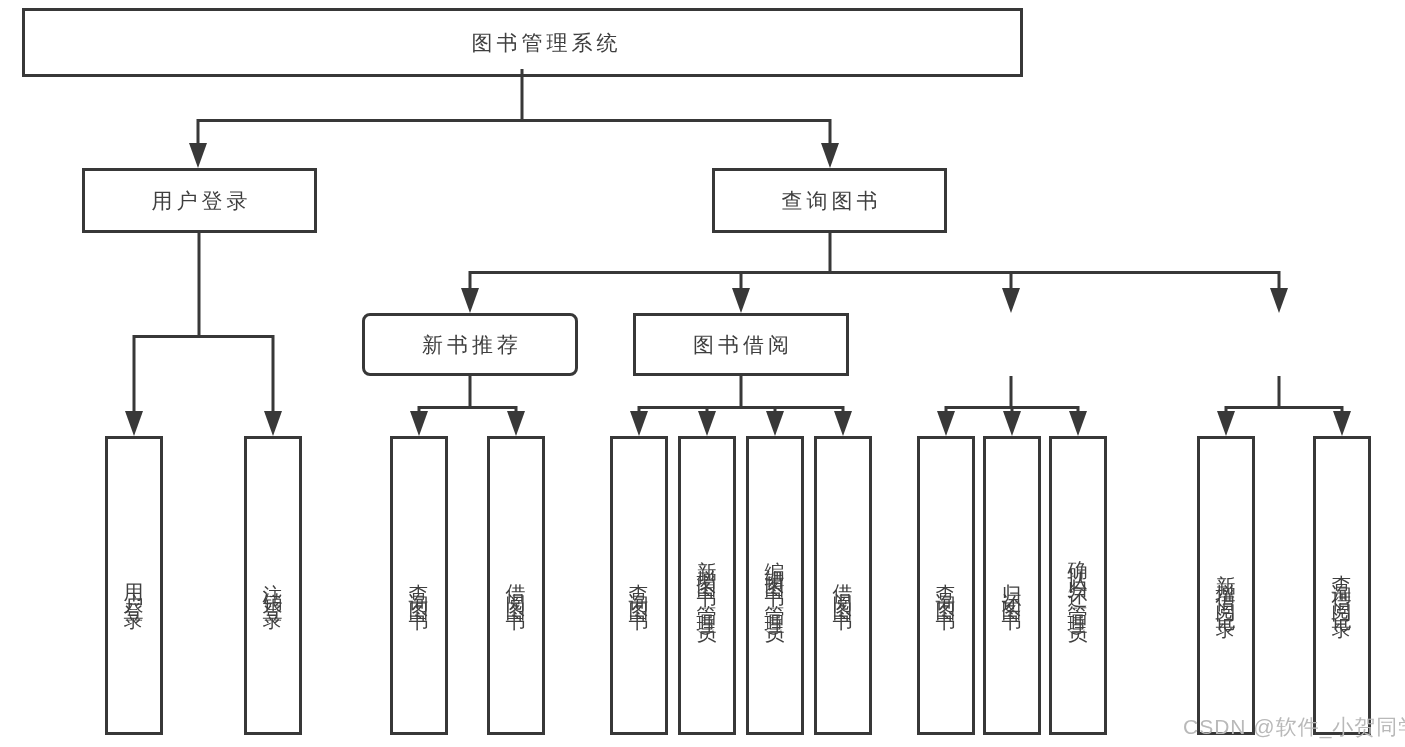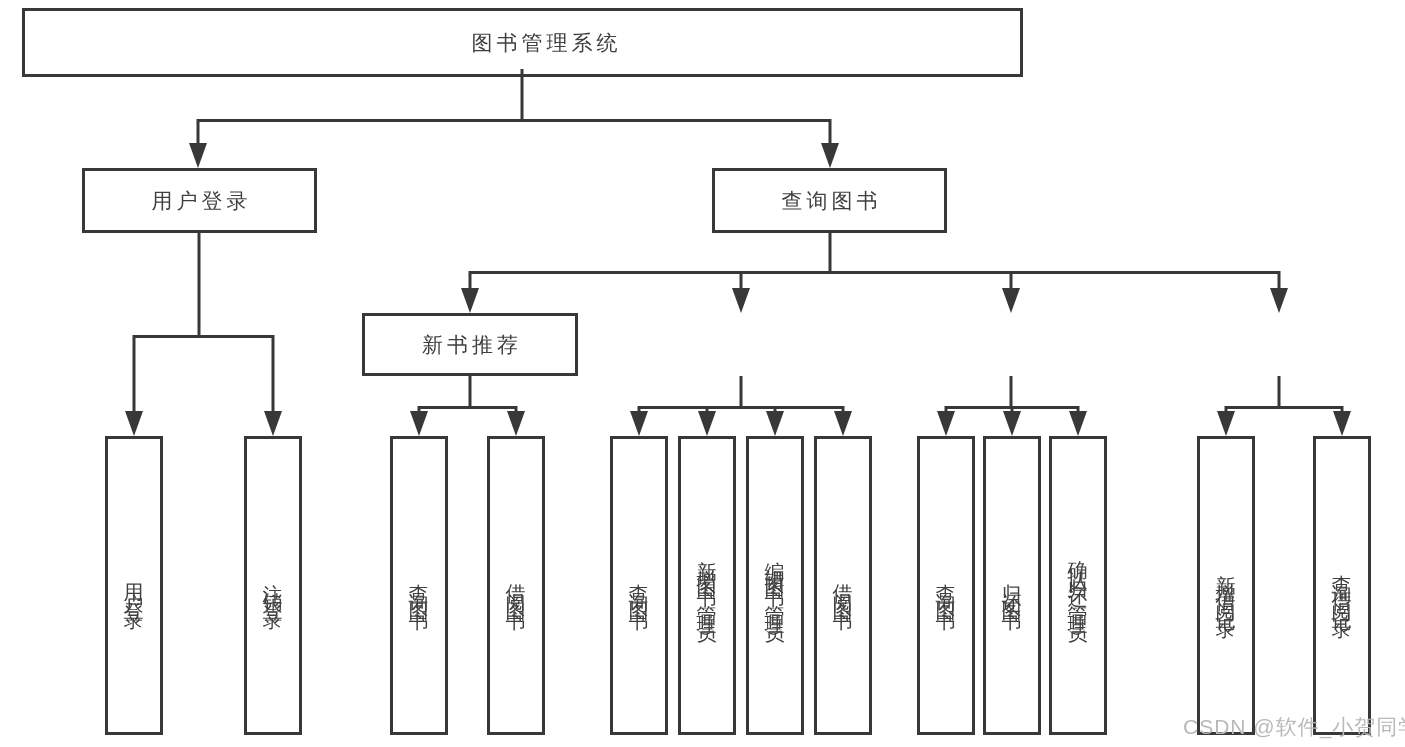--- a/index.html
+++ b/index.html
@@ -73,21 +73,22 @@
   <div class="hl" style="left:470px; top:271px; width:810px;"></div>
   <div class="vl" style="left:470px; top:271px; height:18px;"></div>
   <div class="arr" style="left:470px; top:288px;"></div>
   <div class="vl" style="left:741px; top:271px; height:18px;"></div>
   <div class="arr" style="left:741px; top:288px;"></div>
   <div class="vl" style="left:1011px; top:271px; height:18px;"></div>
   <div class="arr" style="left:1011px; top:288px;"></div>
   <div class="vl" style="left:1279px; top:271px; height:18px;"></div>
   <div class="arr" style="left:1279px; top:288px;"></div>
 
-  <div class="box h-box" style="left:362px; top:313px; width:216px; height:63px;">新书推荐</div>
+  <div class="box h-box" style="left:362px; top:313px; width:216px; height:63px;border-radius:8px;">新书推荐</div>
+  <div class="box h-box" style="left:633px; top:313px; width:216px; height:63px;">图书借阅</div>
 
   <div class="vl" style="left:470px; top:376px; height:31px;"></div>
   <div class="hl" style="left:418px; top:406px; width:99px;"></div>
   <div class="vl" style="left:419px; top:406px; height:6px;"></div>
   <div class="arr" style="left:419px; top:411px;"></div>
   <div class="vl" style="left:516px; top:406px; height:6px;"></div>
   <div class="arr" style="left:516px; top:411px;"></div>
 
   <div class="vl" style="left:741px; top:376px; height:31px;"></div>
   <div class="hl" style="left:639px; top:406px; width:204px;"></div>

